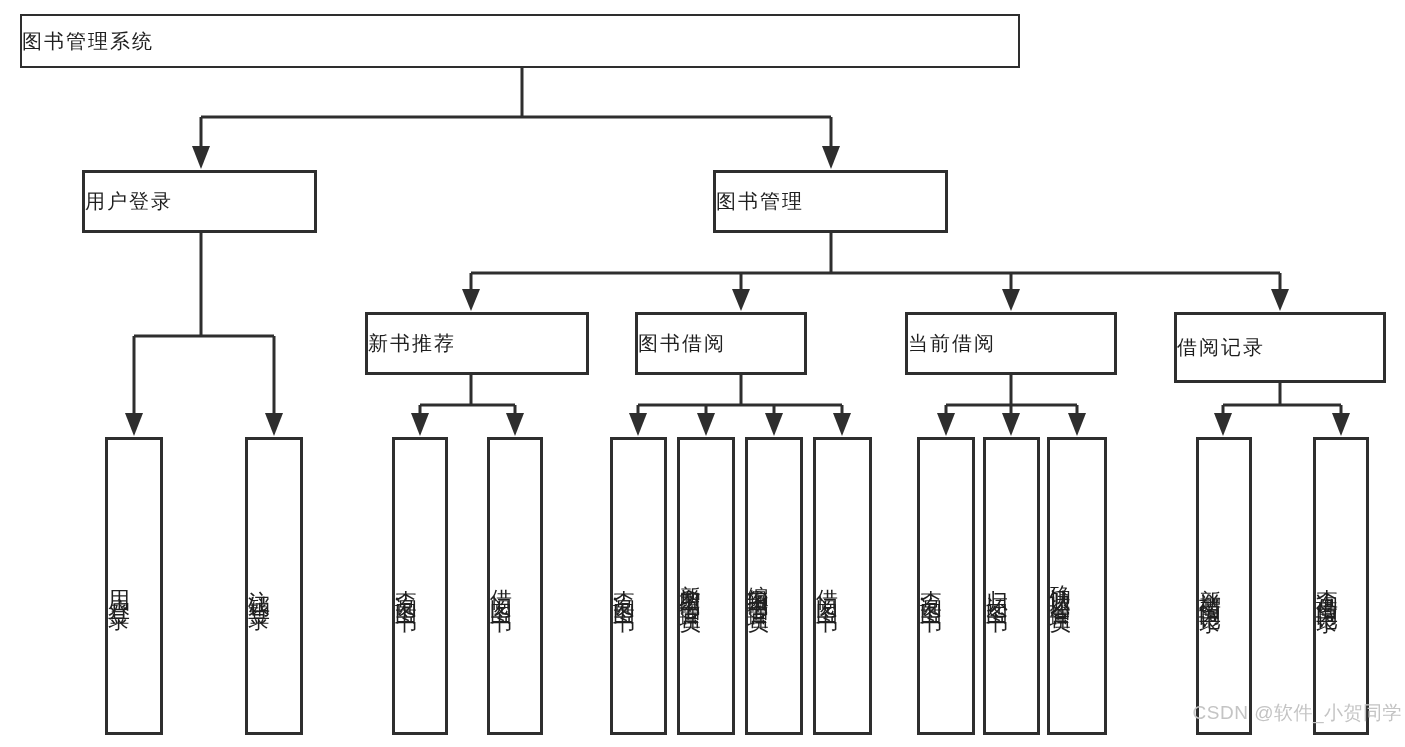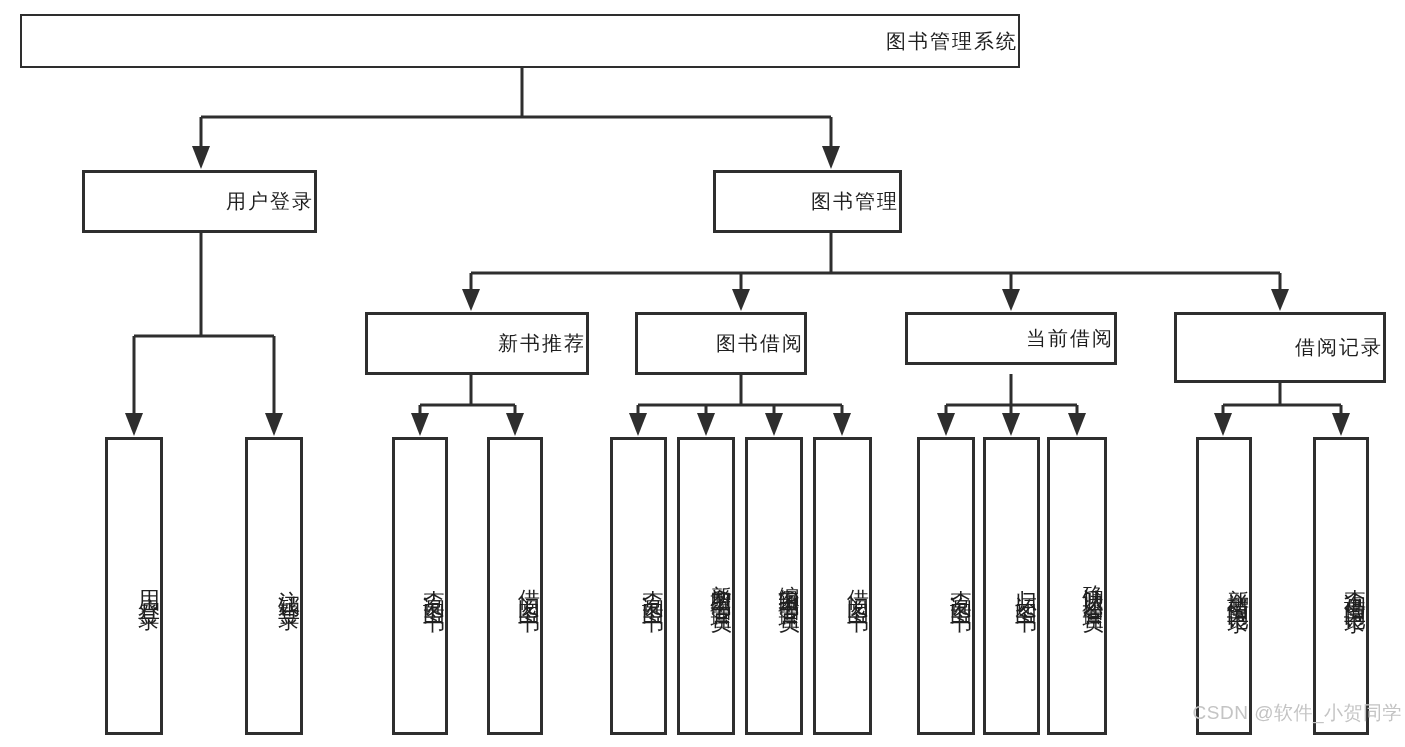--- a/index.html
+++ b/index.html
@@ -22,21 +22,21 @@
     width: 1405px;
     height: 747px;
   }
   .box {
     position: absolute;
     box-sizing: border-box;
     background: #ffffff;
     border: 3px solid #2e2e2e;
     display: flex;
     align-items: center;
-    justify-content: flex-end;
+    justify-content: flex-start;
     color: #1f1f1f;
   }
   .box.root {
     border-width: 2px;
   }
   .box .hlabel {
     font-size: 20px;
     letter-spacing: 2px;
     white-space: nowrap;
   }
@@ -110,31 +110,31 @@
     </g>
   </svg>
 
   <div class="box root" style="left:20px; top:14px; width:1000px; height:54px;">
     <span class="hlabel">图书管理系统</span>
   </div>
 
   <div class="box" style="left:82px; top:170px; width:235px; height:63px;">
     <span class="hlabel">用户登录</span>
   </div>
-  <div class="box" style="left:713px; top:170px; width:189px; height:63px;">
+  <div class="box" style="left:713px; top:170px; width:235px; height:63px;">
     <span class="hlabel">图书管理</span>
   </div>
 
   <div class="box" style="left:365px; top:312px; width:224px; height:63px;">
     <span class="hlabel">新书推荐</span>
   </div>
   <div class="box" style="left:635px; top:312px; width:172px; height:63px;">
     <span class="hlabel">图书借阅</span>
   </div>
-  <div class="box" style="left:905px; top:312px; width:212px; height:53px;">
+  <div class="box" style="left:905px; top:312px; width:212px; height:63px;">
     <span class="hlabel">当前借阅</span>
   </div>
   <div class="box" style="left:1174px; top:312px; width:212px; height:71px;">
     <span class="hlabel">借阅记录</span>
   </div>
 
   <div class="box" style="left:105px; top:437px; width:58px; height:298px;">
     <span class="vlabel">用户登录</span>
   </div>
   <div class="box" style="left:245px; top:437px; width:58px; height:298px;">

